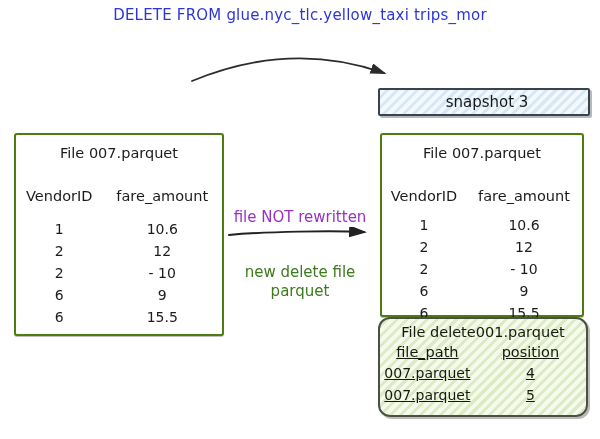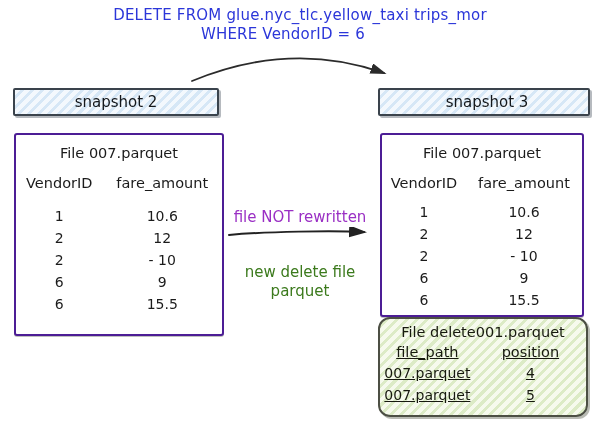--- a/index.html
+++ b/index.html
@@ -17,27 +17,27 @@
   .bar{
     position:absolute;height:24px;border:2px solid #3a434c;border-radius:2px;
     background:repeating-linear-gradient(135deg,#f3f8fd 0 4px,#d6e7f6 4px 7px);
     box-shadow:2px 2px 0 rgba(110,118,128,.5);
     display:flex;align-items:center;justify-content:center;font-size:15px;color:#14181c;
   }
   .bar.left{left:13px;top:88px;width:202px;}
   .bar.right{left:378px;top:88px;width:202px;padding-left:6px;}
   
   .filebox{
-    position:absolute;background:#ffffff;border:2px solid #4c1d95;border-radius:3px;
+    position:absolute;background:#ffffff;border:2px solid #4d7c0f;border-radius:3px;
     box-shadow:0 1px 0 rgba(0,0,0,.25);
   }
   .filebox.left{left:14px;top:133px;width:206px;height:199px;}
   .filebox.right{left:380px;top:133px;width:200px;height:180px;}
   .file-title{text-align:center;margin-top:10px;font-size:14.5px;height:17px;}
-  .thead{display:grid;grid-template-columns:42% 58%;margin-top:13px;font-size:14.5px;height:17px;}
+  .thead{display:grid;grid-template-columns:42% 58%;margin-top:26px;font-size:14.5px;height:17px;}
   .thead span{text-align:center;}
   .tbody{display:flex;flex-direction:column;margin-top:16px;gap:5px;font-size:14px;}
   .filebox.right .tbody{margin-top:12px;}
   .trow{display:grid;grid-template-columns:42% 58%;height:17px;}
   .trow span{text-align:center;}
   
   .greenbox{
     position:absolute;left:378px;top:317px;width:206px;height:96px;
     border:2px solid #4c4f44;border-radius:12px;
     background:repeating-linear-gradient(135deg,#f6faed 0 4px,#dcebc6 4px 7px);
@@ -60,35 +60,31 @@
   .arc-svg{position:absolute;left:185px;top:40px;}
   svg{display:block;}
 </style>
 </head>
 <body>
 
 <div class="canvas">
 
   <div class="sql-title">
     <div class="l1">DELETE FROM glue.nyc_tlc.yellow_taxi trips_mor</div>
-    <div class="l2">WHERE VendorID = 6</div>
   </div>
 
   <svg class="arc-svg" width="212" height="48" viewBox="0 0 212 48">
     <defs>
       <marker id="ah1" markerWidth="10" markerHeight="8" refX="7.5" refY="3" orient="auto">
         <path d="M0,0 L9,3 L0,6 z" fill="#2b2b2b"></path>
       </marker>
     </defs>
     <path d="M7,41 Q106,0 199,33" fill="none" stroke="#2b2b2b" stroke-width="1.8" stroke-linecap="round" marker-end="url(#ah1)"></path>
   </svg>
 
-  <div class="bar left">
-    <span>snapshot 2</span>
-  </div>
 
   <div class="filebox left">
     <div class="file-title">File 007.parquet</div>
     <div class="thead">
       <span>VendorID</span>
       <span>fare_amount</span>
     </div>
     <div class="tbody">
       <div class="trow">
         <span>1</span>

